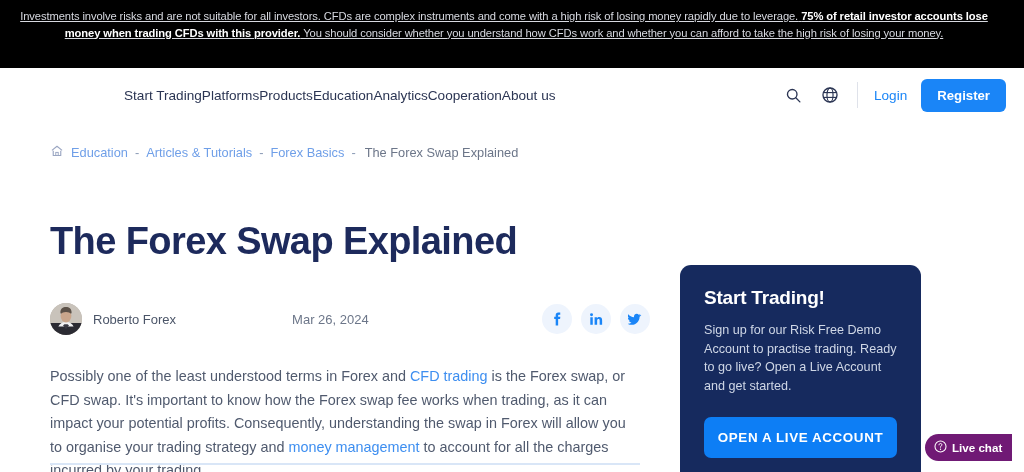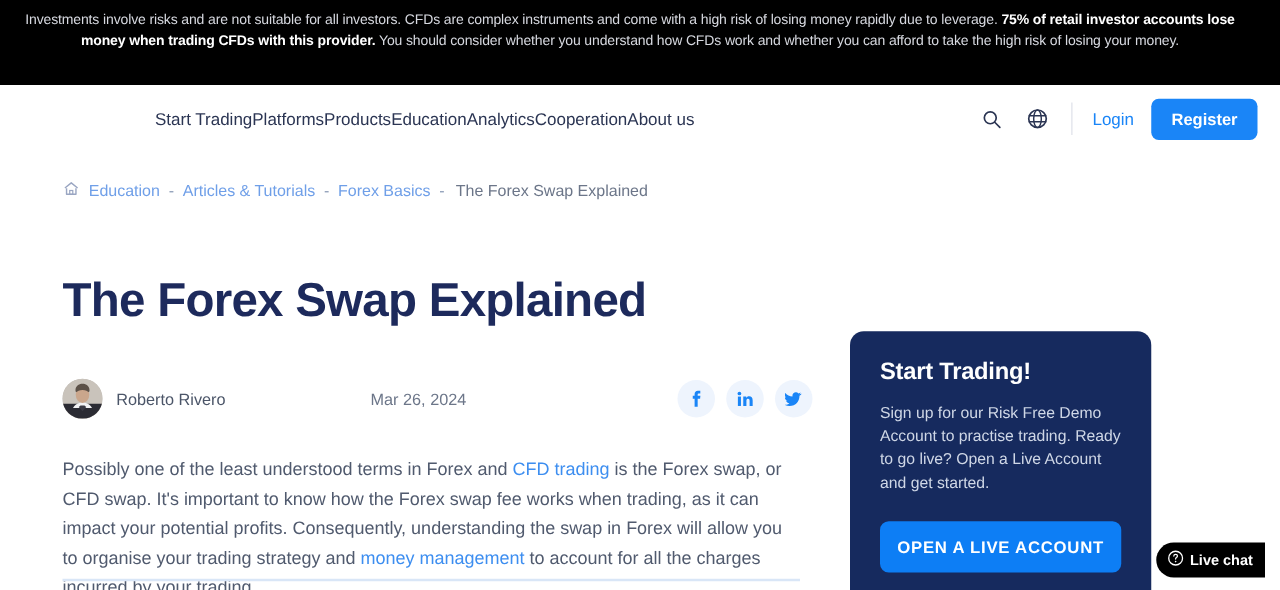--- a/index.html
+++ b/index.html
@@ -15,20 +15,21 @@
   
   .disclaimer {
     background: #000000;
     color: #d7d9e0;
     height: 68px;
     padding: 8px 30px 0 14px;
     text-align: center;
     font-size: 11.2px;
     line-height: 16.5px;
     letter-spacing: -0.1px;
+    text-decoration: underline;
   }
   .disclaimer b { color: #ffffff; font-weight: bold; }
 
   
   .header {
     height: 54px;
     background: #ffffff;
     display: flex;
     align-items: center;
     padding: 0 18px 0 24px;
@@ -237,21 +238,21 @@
   }
 
   
   .live-chat {
     position: absolute;
     left: 925px;
     top: 434px;
     display: flex;
     align-items: center;
     gap: 5px;
-    background: #000000;
+    background: #701a75;
     color: #ffffff;
     border-radius: 14px 0 0 14px;
     padding: 6px 10px 6px 9px;
     font-size: 11.6px;
     font-weight: bold;
     cursor: pointer;
     white-space: nowrap;
   }
 </style>
 </head>
@@ -322,21 +323,21 @@
       <div class="avatar">
         <svg width="32" height="32" viewBox="0 0 32 32">
           <rect width="32" height="32" fill="#c9c3bb"></rect>
           <rect y="20" width="32" height="12" fill="#2b2b33"></rect>
           <path d="M16 19c-4 0-6.5 2-7.6 4.4h15.2C22.5 21 20 19 16 19z" fill="#f2f2f4"></path>
           <ellipse cx="16" cy="12.8" rx="5.4" ry="6.6" fill="#caa68c"></ellipse>
           <path d="M10.4 9.2c0-3.3 2.5-5.2 5.6-5.2s5.6 1.9 5.6 5.2c0 1-.4 1.7-.8 1.4-.6-.5-2.3-1.6-4.8-1.6s-4.2 1.1-4.8 1.6c-.4.3-.8-.4-.8-1.4z" fill="#5c5148"></path>
           <path d="M13 22.6 16 26l3-3.4-1.4-1.3h-3.2z" fill="#3a3a44"></path>
         </svg>
       </div>
-      <div class="author-name">Roberto Rivero</div>
+      <div class="author-name">Roberto Forex</div>
       <div class="pub-date">Mar 26, 2024</div>
 
       <div class="socials">
         <div class="social">
           <svg width="14" height="14" viewBox="0 0 16 16">
             <path d="M10.1 3.1h1.6V.6h-2.3C7.6.6 6.5 1.9 6.5 3.7v1.6H4.8v2.6h1.7v7.5h2.8V7.9h2.2l.3-2.6H9.3V4c0-.6.3-.9.8-.9z" fill="#1a85f7"></path>
           </svg>
         </div>
         <div class="social">
           <svg width="14" height="14" viewBox="0 0 16 16">

